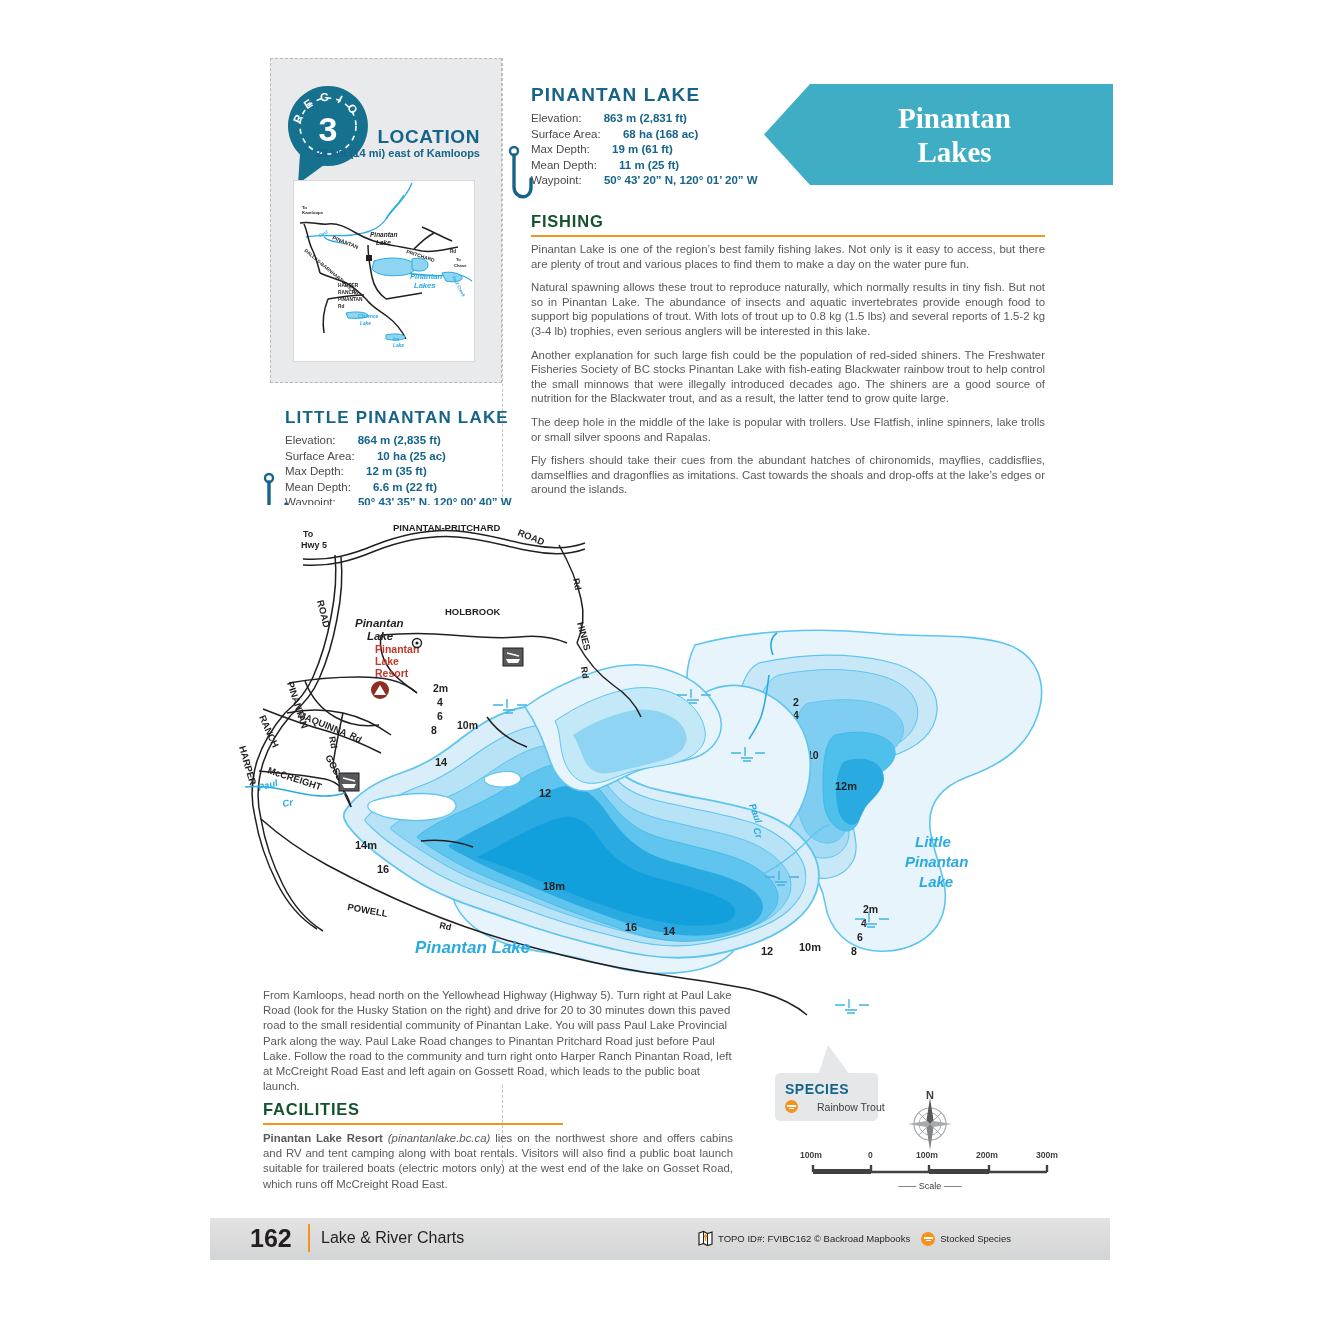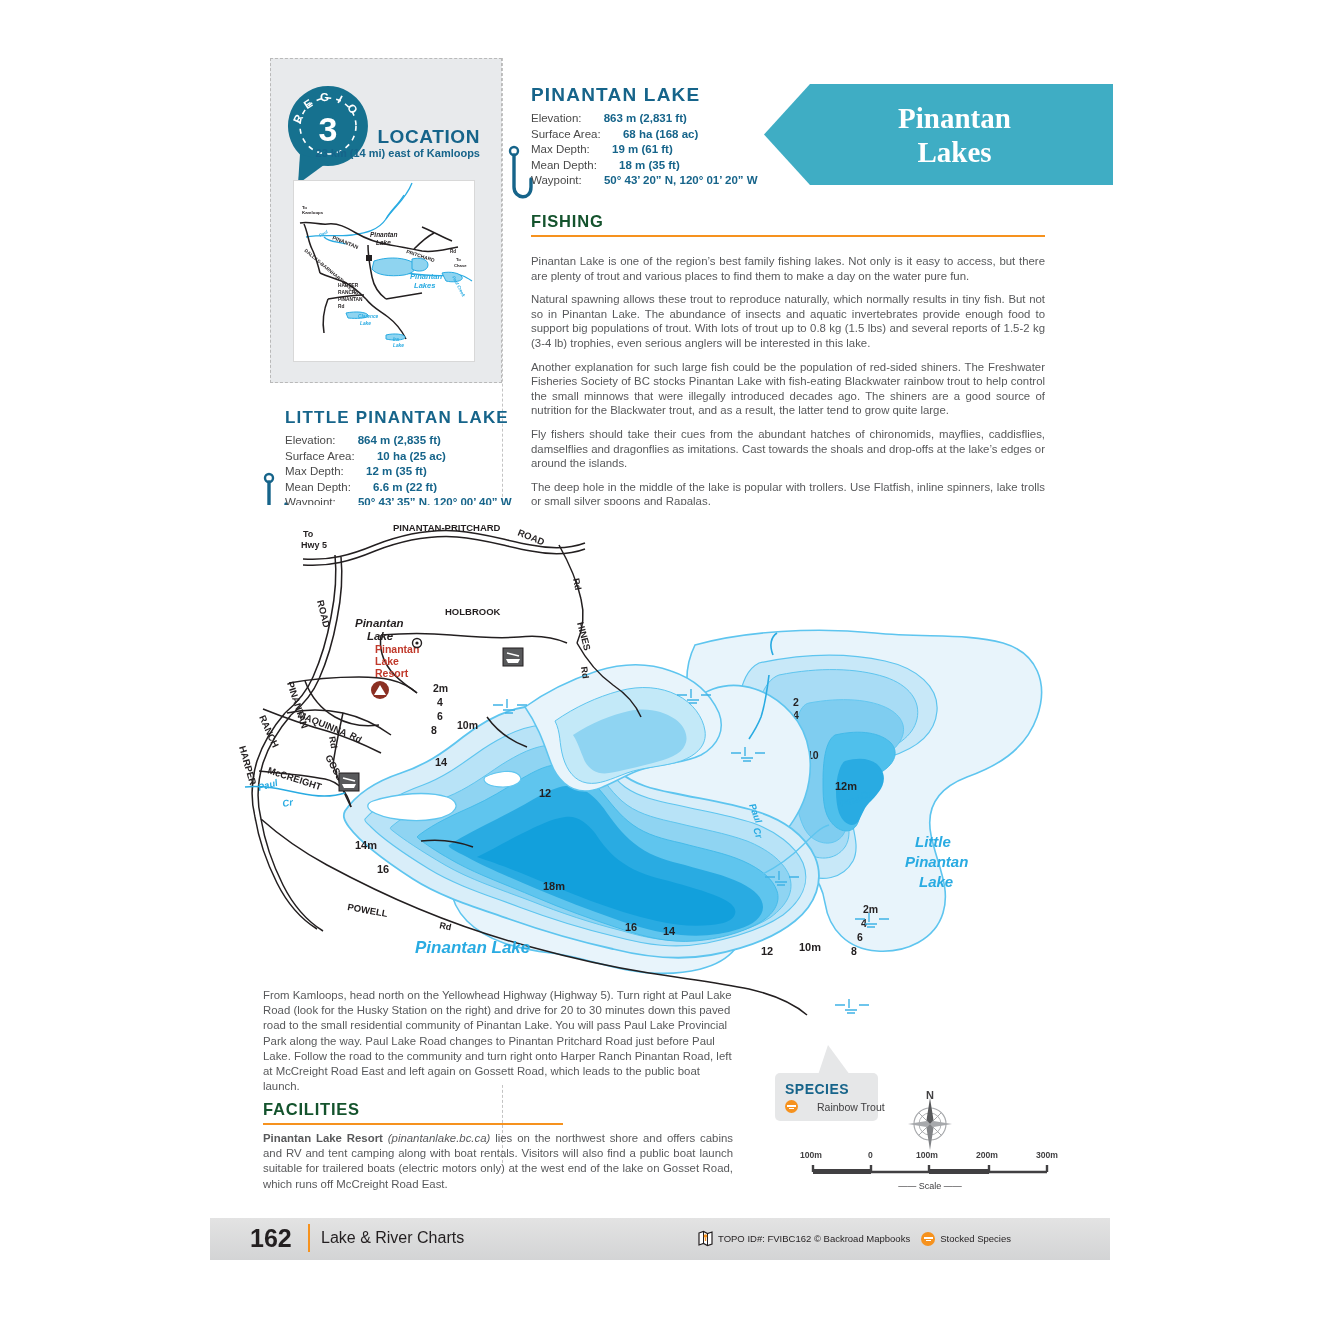--- a/index.html
+++ b/index.html
@@ -80,21 +80,21 @@
   #fishing-sec { position:absolute; left:531px; top:212px; width:514px; }
   #directions-sec { position:absolute; left:263px; top:957px; width:300px; }
   #facilities-sec { position:absolute; left:263px; top:1100px; width:300px; }
 
   
   .body-copy { color:#58595b; font-size:11.4px; line-height:14.6px; text-align:justify; }
   .body-copy p { margin-bottom:9px; }
   .body-copy p:last-child { margin-bottom:0; }
   .ra { text-align:right; }
 
-  #fishing-body { position:absolute; left:531px; top:242px; width:514px;margin-top:12px; }
+  #fishing-body { position:absolute; left:531px; top:242px; width:514px; }
   #fishing-wrap2 { position:absolute; left:570px; top:518px; width:475px; }
   #fishing-wrap3 { position:absolute; left:620px; top:552px; width:425px; }
 
   #directions-body { position:absolute; left:263px; top:988px; width:470px;
                      color:#58595b; font-size:11.4px; line-height:15.2px; }
   #facilities-body { position:absolute; left:263px; top:1131px; width:470px;
                      color:#58595b; font-size:11.4px; line-height:15.2px; text-align:justify;}
   #facilities-body b { font-weight:bold; }
   #facilities-body i { font-style:italic; }
 
@@ -244,21 +244,21 @@
     <circle cx="9" cy="6" r="4" fill="none" stroke="#16648a" stroke-width="2.4"></circle>
     <path d="M9 10 L9 40 C9 52 26 54 26 40 L26 32" fill="none" stroke="#16648a" stroke-width="3.4" stroke-linecap="round"></path>
   </svg>
 
   <div id="pinantan-facts">
     <div class="lake-title">PINANTAN LAKE</div>
     <div class="facts">
       <div><b>Elevation:</b> <span class="v">863 m (2,831 ft)</span></div>
       <div><b>Surface Area:</b> <span class="v">68 ha (168 ac)</span></div>
       <div><b>Max Depth:</b> <span class="v">19 m (61 ft)</span></div>
-      <div><b>Mean Depth:</b> <span class="v">18 m (35 ft)</span></div>
+      <div><b>Mean Depth:</b> <span class="v">11 m (25 ft)</span></div>
       <div><b>Waypoint:</b> <span class="v">50° 43’ 20” N, 120° 01’ 20” W</span></div>
     </div>
   </div>
 
   <div id="little-facts">
     <div class="lake-title">LITTLE PINANTAN LAKE</div>
     <div class="facts">
       <div><b>Elevation:</b> <span class="v">864 m (2,835 ft)</span></div>
       <div><b>Surface Area:</b> <span class="v">10 ha (25 ac)</span></div>
       <div><b>Max Depth:</b> <span class="v">12 m (35 ft)</span></div>
@@ -275,22 +275,22 @@
   </div>
 
   <div id="fishing-sec">
     <div class="sec-head">FISHING</div>
     <div class="sec-rule"></div>
   </div>
   <div id="fishing-body" class="body-copy">
     <p>Pinantan Lake is one of the region’s best family fishing lakes. Not only is it easy to access, but there are plenty of trout and various places to find them to make a day on the water pure fun.</p>
     <p>Natural spawning allows these trout to reproduce naturally, which normally results in tiny fish. But not so in Pinantan Lake. The abundance of insects and aquatic invertebrates provide enough food to support big populations of trout. With lots of trout up to 0.8 kg (1.5 lbs) and several reports of 1.5-2 kg (3-4 lb) trophies, even serious anglers will be interested in this lake.</p>
     <p>Another explanation for such large fish could be the population of red-sided shiners. The Freshwater Fisheries Society of BC stocks Pinantan Lake with fish-eating Blackwater rainbow trout to help control the small minnows that were illegally introduced decades ago. The shiners are a good source of nutrition for the Blackwater trout, and as a result, the latter tend to grow quite large.</p>
+    <p>The deep hole in the middle of the lake is popular with trollers. Use Flatfish, inline spinners, lake trolls or small silver spoons and Rapalas.</p>
     <p>Fly fishers should take their cues from the abundant hatches of chironomids, mayflies, caddisflies, damselflies and dragonflies as imitations. Cast towards the shoals and drop-offs at the lake’s edges or around the islands.</p>
-    <p>The deep hole in the middle of the lake is popular with trollers. Use Flatfish, inline spinners, lake trolls or small silver spoons and Rapalas.</p>
     <p>Little Pinantan is attached to the larger lake by way of a channel. It is a much smaller and quieter lake, but still offers great fishing. Because it is smaller, the lake tends to suffer from the summer doldrums sooner.</p>
   </div>
   <div id="fishing-wrap2" class="body-copy ra">The little lake features good drop-offs all the way around, but two of the best places to fish are near the channel to the big lake and near the inflow of Paul Creek.</div>
   <div id="fishing-wrap3" class="body-copy ra">During the cold season, Pinantan Lake is popular with ice-fishers. Bring your auger and lawn chair for a day on the ice. The lake is best fished earlier in the season, as soon as the ice is hard. Later in winter rainbow tend to slow down as the oxygen level in the water drops. The best ice fishing is in the shallows, usually in less than 4 metres (12 feet) of water. Because the noise of the ice auger can scare fish, it is best to drill a series of holes at the start of the day and then return to the first hole to start fishing. If a hole is unproductive for more than 15 minutes, move on to the next.</div>
 
   <svg id="lakemap" viewBox="0 0 880 580">
     <defs>
       <clipPath id="pg">
           <rect x="0" y="0" width="880" height="580"></rect>
         </clipPath>

